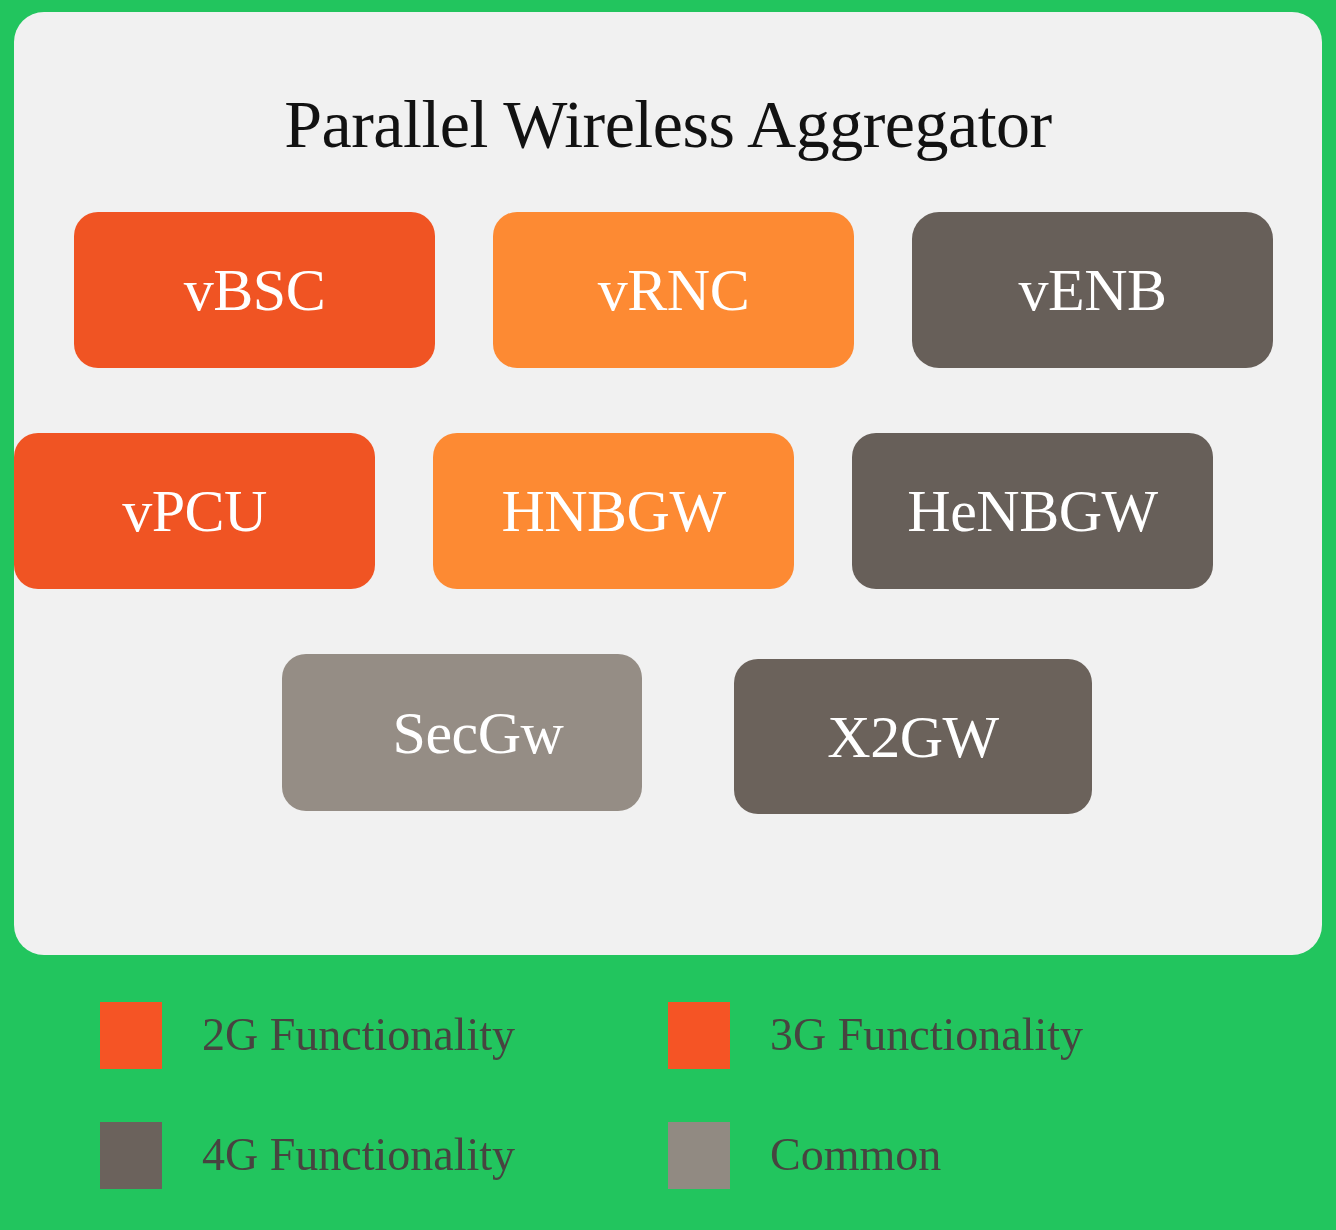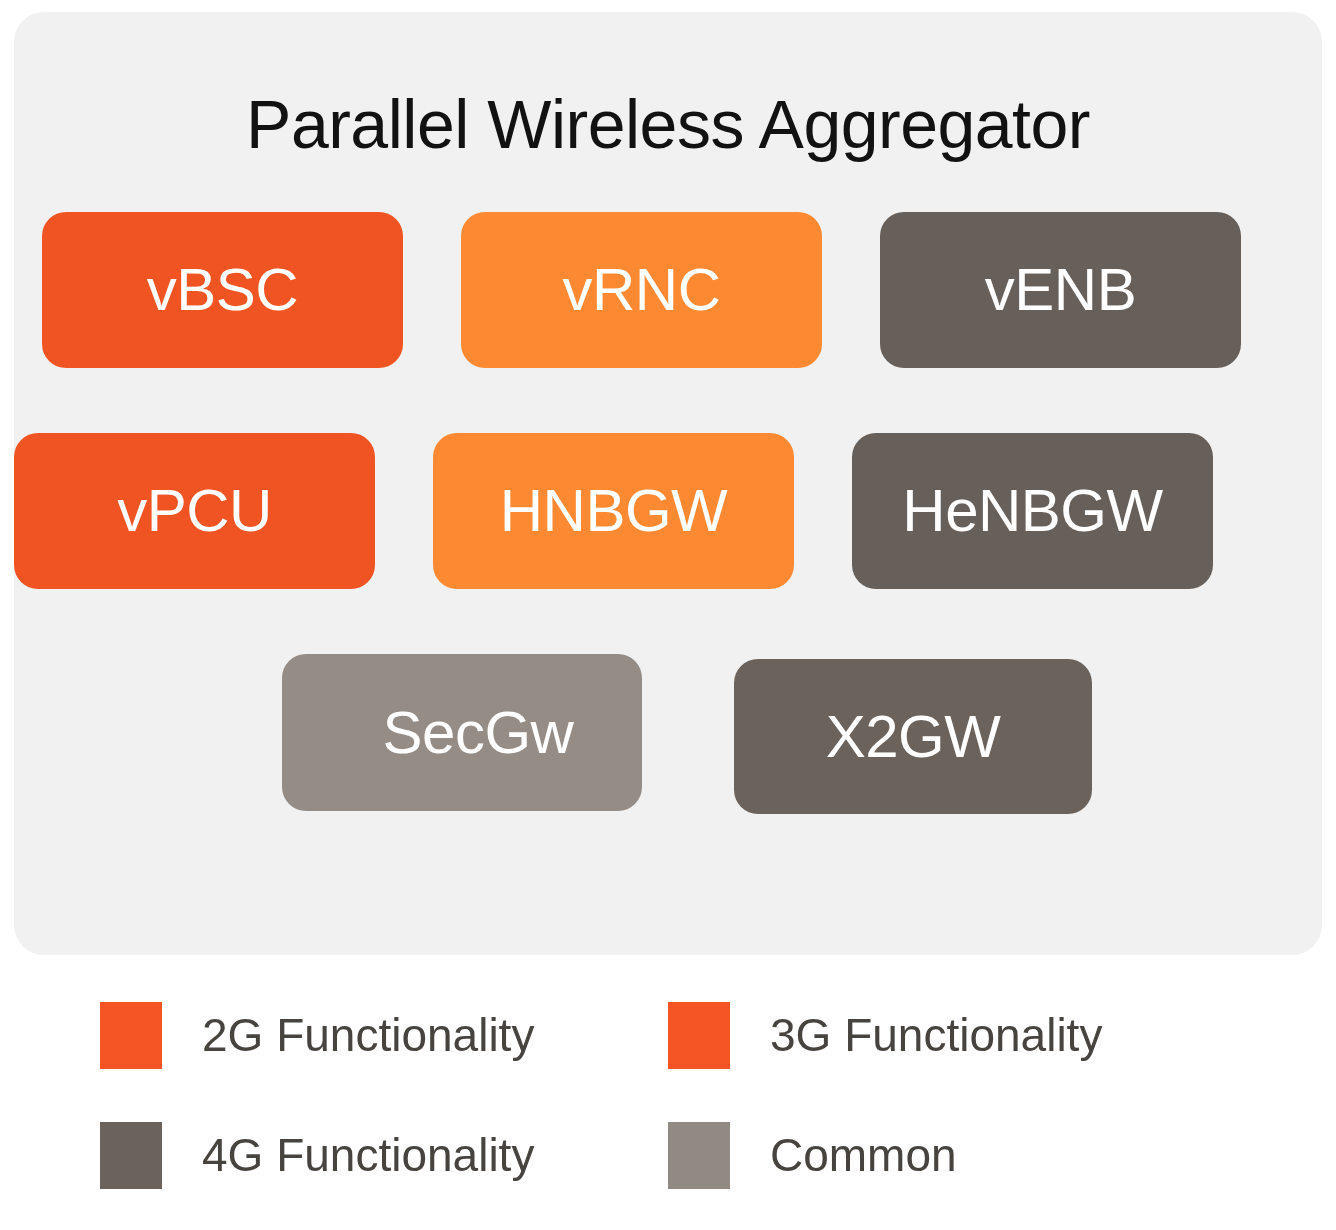--- a/index.html
+++ b/index.html
@@ -11,21 +11,22 @@
     width: 1336px;
     height: 1230px;
     font-family: "Liberation Sans", sans-serif;
     overflow: hidden;
     position: relative;
   }
 
   #root {
     position: absolute;
     inset: 0;
-    background: #ffffff;
+    background: #22c55e;
+    font-family: Liberation Serif, serif;
   }
 
   
   .card {
     position: absolute;
     left: 14px;
     top: 12px;
     width: 1308px;
     height: 943px;
     background: #f1f1f1;
@@ -58,21 +59,21 @@
   .row {
     display: flex;
     justify-content: flex-start;
     align-items: flex-start;
     position: relative;
     height: 158px;
     margin-bottom: 63px;
   }
   .row:last-child { margin-bottom: 0; }
 
-  .row.row-1 { padding-left: 28px; }
+  .row.row-1 { padding-left: 60px; }
   .row.row-2 { }
   .row.row-3 { padding-left: 268px; height: 160px; }
 
   .node {
     box-sizing: border-box;
     border-radius: 24px;
     display: flex;
     align-items: center;
     justify-content: center;
     color: #ffffff;
@@ -138,21 +139,21 @@
 
     <div class="grid">
 
       <div class="row row-1">
         <div class="node" id="n00" style="background: rgb(240, 84, 35); color: rgb(255, 255, 255);">
           <span>vBSC</span>
         </div>
         <div class="node" id="n01" style="background: rgb(253, 138, 51); color: rgb(255, 255, 255);">
           <span>vRNC</span>
         </div>
-        <div class="node" id="n02" style="background: rgb(103, 95, 89); color: rgb(255, 255, 255);">
+        <div class="node" id="n02" style="background: rgb(103, 95, 89); color: rgb(255, 255, 255); border-radius: 27px;">
           <span>vENB</span>
         </div>
       </div>
 
       <div class="row row-2">
         <div class="node" id="n10" style="background: rgb(240, 84, 35); color: rgb(255, 255, 255);">
           <span>vPCU</span>
         </div>
         <div class="node" id="n11" style="background: rgb(253, 138, 51); color: rgb(255, 255, 255);">
           <span>HNBGW</span>

